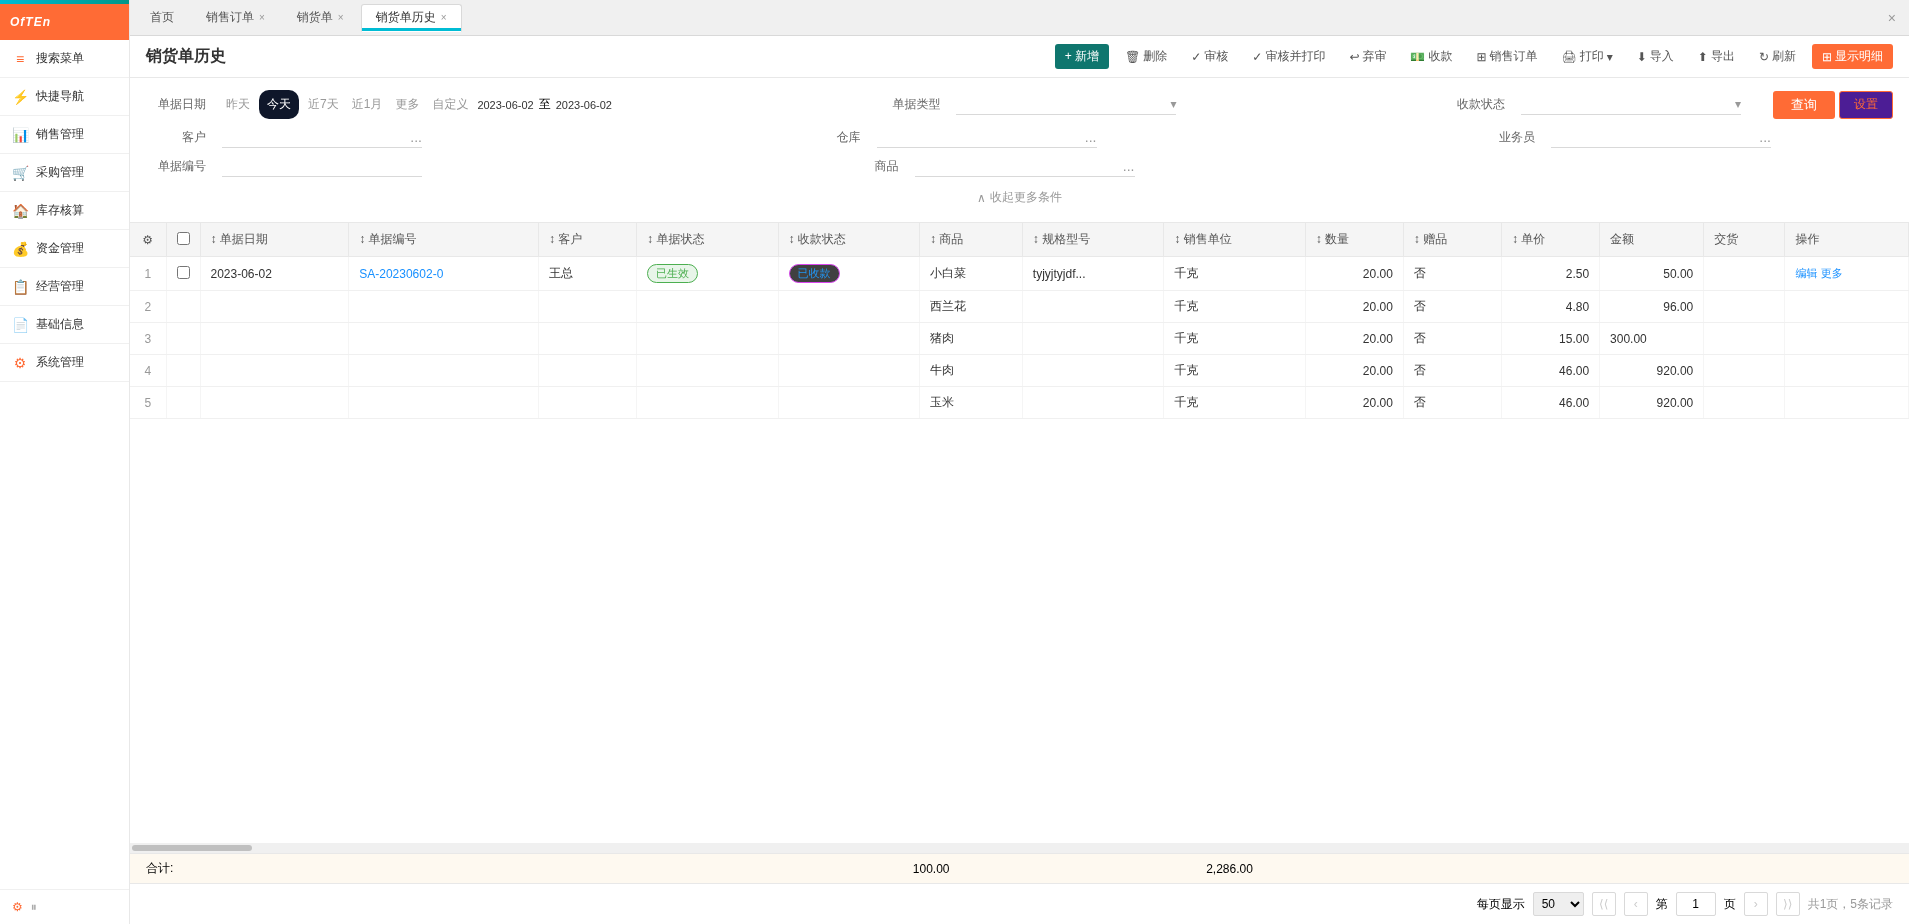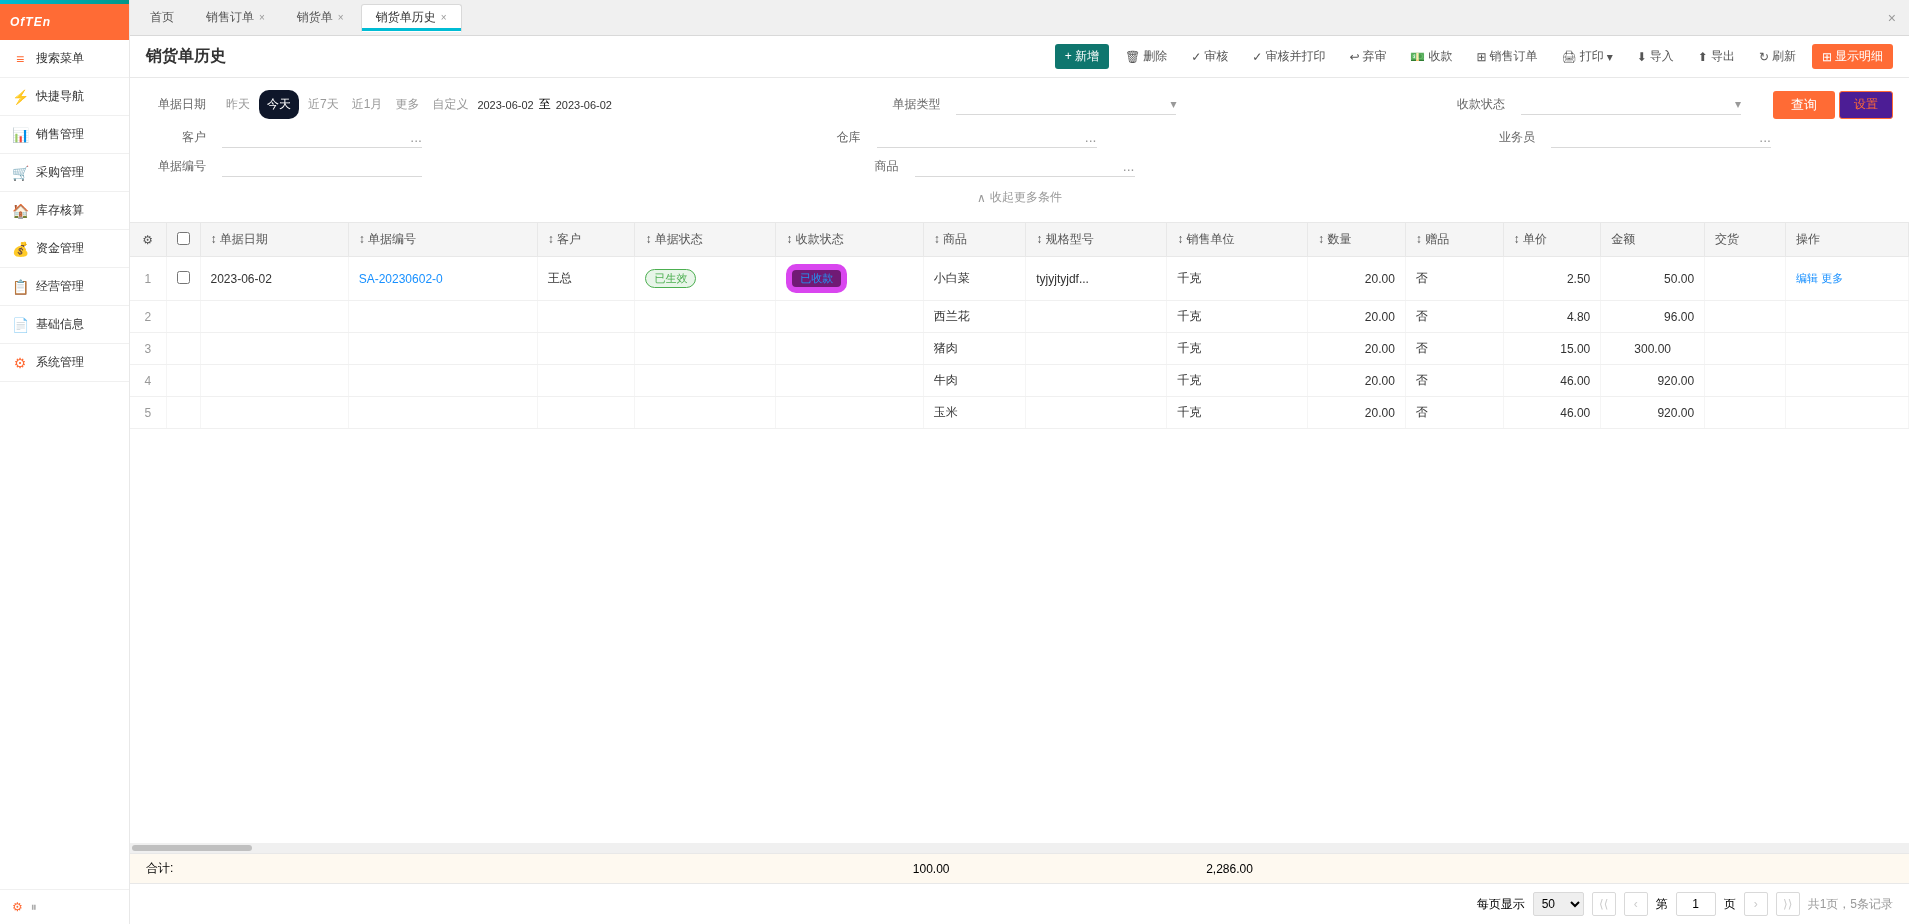--- a/index.html
+++ b/index.html
@@ -211,21 +211,21 @@
       color: #333;
       white-space: nowrap;
     }
     .status-badge {
       display: inline-block;
       padding: 1px 8px;
       border-radius: 10px;
       font-size: 11px;
     }
     .status-valid { background: #e8f5e9; color: #4caf50; border: 1px solid #4caf50; }
-    .status-collected { background: #701a75; color: #2196f3; border: 6px solid #d946ef; }
+    .status-collected { background: #404040; color: #2196f3; border: 1px solid #d946ef; }
     .link-text { color: #1890ff; cursor: pointer; }
 
     
     .total-row {
       display: flex;
       align-items: center;
       background: #fef9f0;
       border-top: 1px solid #e8e8e8;
       padding: 6px 16px;
       flex-shrink: 0;
@@ -604,21 +604,21 @@
     <td></td>
     <td></td>
     <td></td>
     <td></td>
     <td>猪肉</td>
     <td></td>
     <td>千克</td>
     <td style="text-align:right;">20.00</td>
     <td>否</td>
     <td style="text-align:right;">15.00</td>
-    <td style="text-align:center;">300.00</td>
+    <td style="text-align:left;">300.00</td>
     <td></td>
     <td></td>
   </tr>
           <tr>
     <td style="text-align:center;color:#999;">4</td>
     <td></td>
     <td></td>
     <td></td>
     <td></td>
     <td></td>

